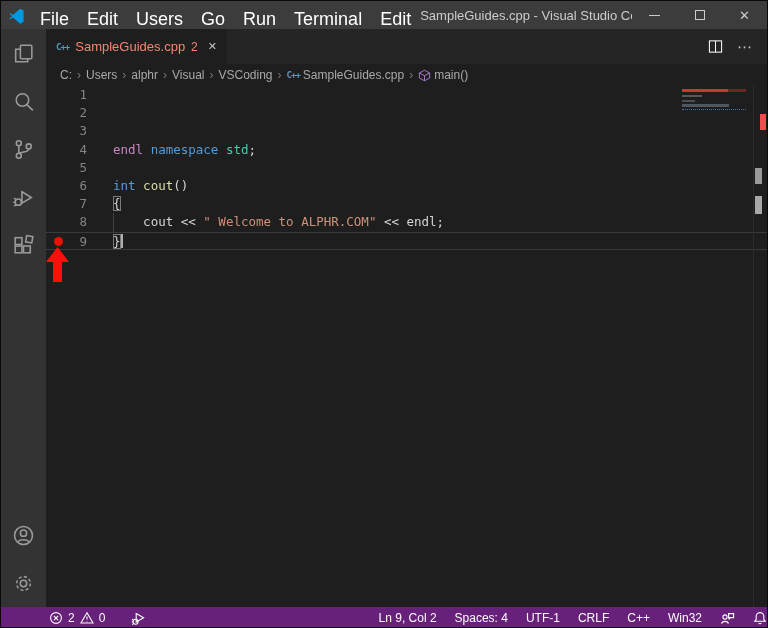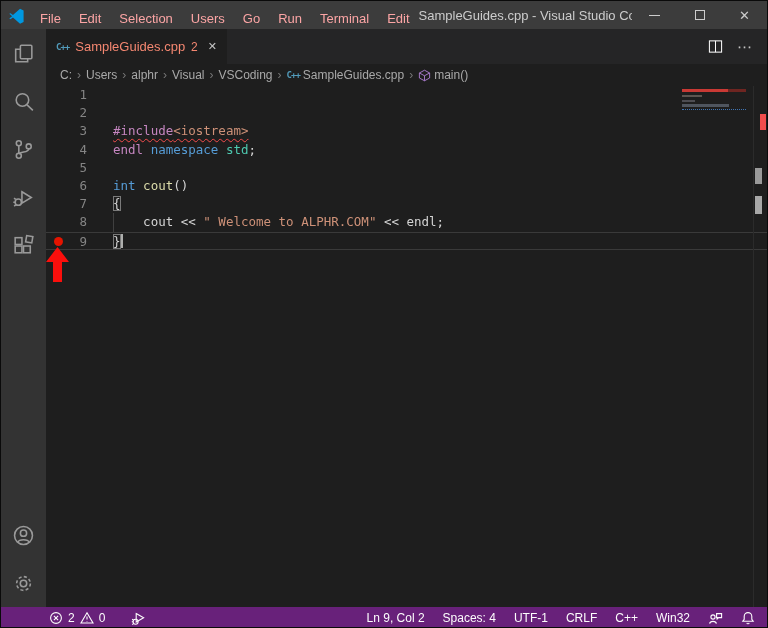--- a/index.html
+++ b/index.html
@@ -8,21 +8,21 @@
     width:768px; height:628px; position:relative; overflow:hidden;
     background:var(--editor-bg,#1E1E1E);
     font-family:"Liberation Sans", sans-serif;
     border:1px solid #0a0a0a;
     color:#ccc;
   }
   
   .titlebar { height:28px; background:var(--titlebar-bg,#3C3C3C); display:flex; align-items:center; }
   .logo { width:30px; display:flex; justify-content:center; align-items:center; }
   .menubar { display:flex; height:28px; }
-  .menu-item { padding:4px 9px; line-height:28px; font-size:13px; color:#fca5a5; cursor:default; }
+  .menu-item { padding:4px 9px; line-height:28px; font-size:18px; color:#ffffff; cursor:default; }
   .win-title { flex:1; text-align:center; font-size:13px; color:#CCCCCC; white-space:nowrap; overflow:hidden; }
   .win-controls { display:flex; height:28px; }
   .win-btn { width:45px; height:28px; display:flex; align-items:center; justify-content:center; color:#CCCCCC; font-size:13px; }
   .min-glyph { width:11px; height:1px; background:#CCCCCC; display:block; }
   .max-glyph { width:10px; height:10px; border:1px solid #CCCCCC; display:block; }
   
   .main-row { display:flex; height:578px; }
   .activitybar { width:45px; background:var(--activitybar-bg,#333333); display:flex; flex-direction:column; align-items:center; }
   .ab-icon { width:45px; height:48px; display:flex; align-items:center; justify-content:center; }
   .ab-icon svg { stroke:#9a9a9a; fill:none; stroke-width:1.5; }
@@ -70,21 +70,21 @@
   .mm-row4 { top:17px; left:0; width:47px; height:3px; background:#4f555e; }
   .mm-blue { top:22px; left:0; width:64px; height:0; border-bottom:1px dotted #3F74B3; }
   .ruler { position:absolute; top:0; right:0; bottom:0; width:14px; border-left:1px solid #2b2b2b; }
   .ruler-mark { position:absolute; }
   .rm-error { top:28px; right:1px; width:6px; height:16px; background:var(--error-red,#F14C4C); }
   .rm-g1 { top:82px; left:1px; width:7px; height:16px; background:#9a9a9a; }
   .rm-g2 { top:110px; left:1px; width:7px; height:18px; background:#a8a8a8; }
   
   .statusbar { height:22px; background:var(--statusbar-bg,#68217A); display:flex; align-items:center; font-size:12px; color:#fdfdfd; }
   .status-left { display:flex; align-items:center; gap:5px; padding-left:48px; }
-  .status-right { margin-left:auto; display:flex; align-items:center; gap:18px; padding-right:12px; }
+  .status-right { margin-left:auto; display:flex; align-items:center; gap:18px; }
   .status-item { white-space:nowrap; }
   .sb-icon { display:flex; align-items:center; }
   .sb-icon svg { stroke:#fdfdfd; fill:none; stroke-width:1.1; }
   .debug-gap { width:16px; }
   
   .annotation-arrow { position:absolute; left:45px; top:246px; z-index:50; }
 </style>
 </head>
 <body>
 
@@ -92,21 +92,20 @@
 
   <div class="titlebar">
     <span class="logo">
       <svg width="17" height="17" viewBox="0 0 24 24">
         <polygon points="17,2.5 7,11.3 3.6,8.7 1.8,9.7 5.8,13 1.8,16.3 3.6,17.3 7,14.7 17,23.5 22,21 22,5" fill="#0098E0"></polygon>
       </svg>
     </span>
     <nav class="menubar">
         <span class="menu-item">File</span>
         <span class="menu-item">Edit</span>
-        <span class="menu-item">Selection</span>
         <span class="menu-item">Users</span>
         <span class="menu-item">Go</span>
         <span class="menu-item">Run</span>
         <span class="menu-item">Terminal</span>
         <span class="menu-item">Edit</span>
       </nav>
     <div class="win-title">SampleGuides.cpp - Visual Studio Code</div>
     <div class="win-controls">
       <span class="win-btn">
           <span class="min-glyph"></span>
@@ -226,21 +225,20 @@
             <div class="row">
               <div class="ln">1</div>
               <div class="code"></div>
             </div>
             <div class="row">
               <div class="ln">2</div>
               <div class="code"></div>
             </div>
             <div class="row">
               <div class="ln">3</div>
-              <div class="code"><span class="err-squiggle"><span class="tok-kw">#include</span><span class="tok-str">&lt;iostream&gt;</span></span></div>
             </div>
             <div class="row">
               <div class="ln">4</div>
               <div class="code"><span class="tok-kw">endl</span><span class="tok-fg"> </span><span class="tok-type">namespace</span><span class="tok-fg"> </span><span class="tok-cls">std</span><span class="tok-fg">;</span></div>
             </div>
             <div class="row">
               <div class="ln">5</div>
               <div class="code"></div>
             </div>
             <div class="row">

